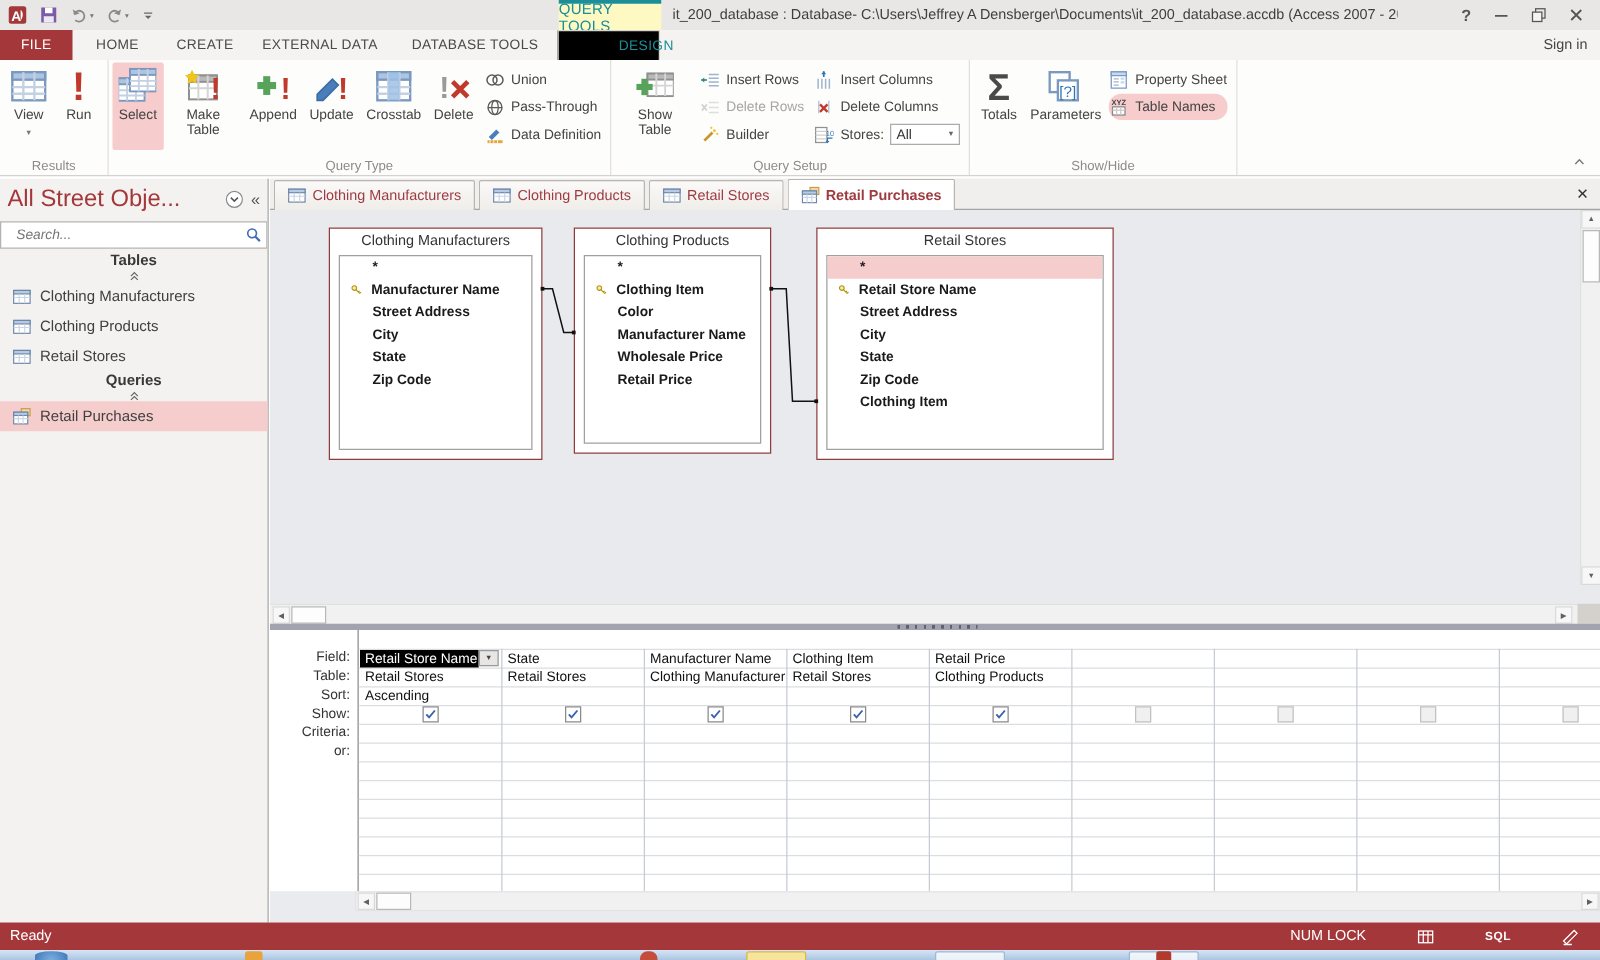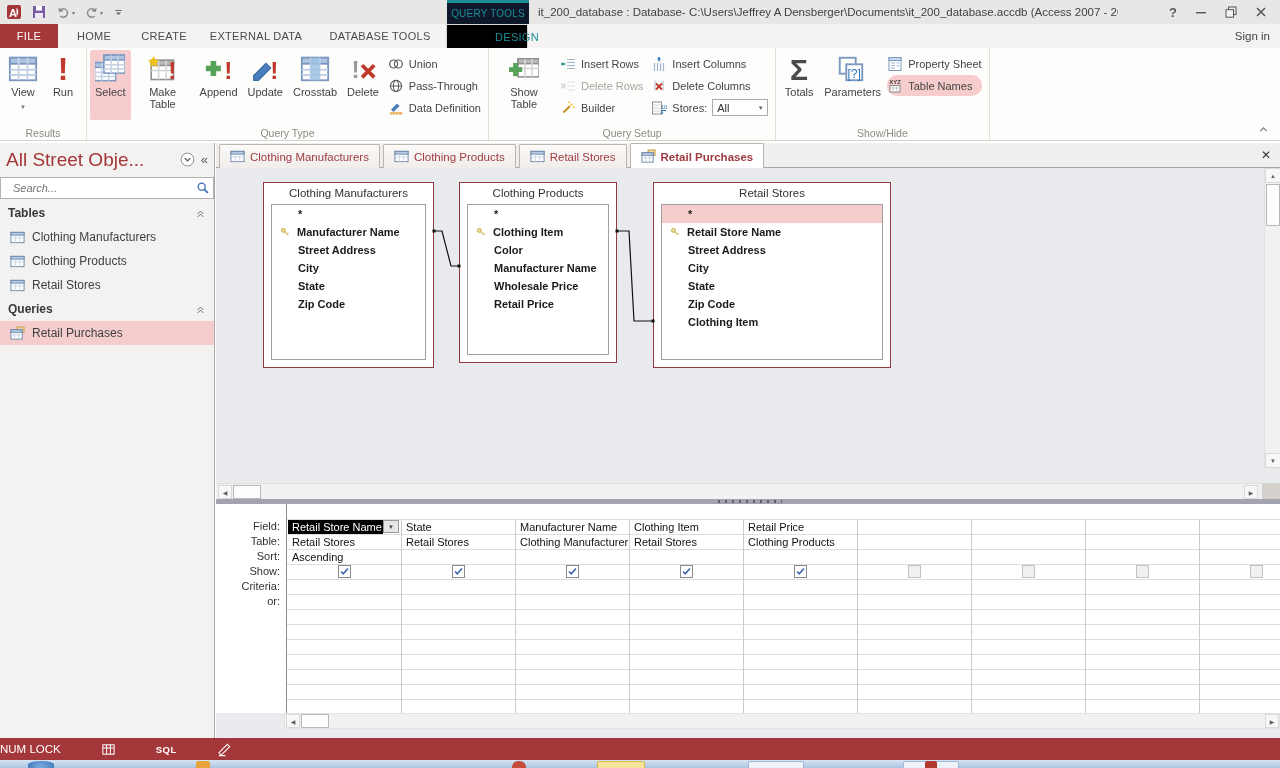--- a/index.html
+++ b/index.html
@@ -7,23 +7,23 @@
        font-family:"Liberation Sans","DejaVu Sans",sans-serif;font-size:12px;color:#444;background:#fff;}
   .abs{position:absolute;}
   .ic{display:inline-flex;align-items:center;justify-content:center;flex:none;}
   .ic svg{display:block;}
 
   
   #titlebar{position:absolute;left:0;top:0;width:1280px;height:24px;background:#E9E7E5;}
   #qat{position:absolute;left:6px;top:1px;height:22px;display:flex;align-items:center;gap:9px;}
   .qat-item{display:flex;align-items:center;gap:1px;}
   .qat-item .dd{font-size:6px;color:#777;}
-  #ctx-tab{position:absolute;left:447px;top:0;width:82px;height:24px;background:#0f172a;
+  #ctx-tab{position:absolute;left:447px;top:0;width:82px;height:24px;background:#fef9c3;
            border-top:3px solid #1B8E99;box-sizing:border-box;display:flex;align-items:center;justify-content:center;
-           color:#1B8E99;font-size:10px;letter-spacing:.2px;}
+           color:#1B8E99;font-size:12px;letter-spacing:.2px;}
   #title-text{position:absolute;left:538px;top:0;height:24px;line-height:24px;width:580px;
               font-size:11.5px;color:#3f3f3f;white-space:nowrap;overflow:hidden;}
   #winbtns{position:absolute;right:4px;top:0;height:24px;display:flex;align-items:center;}
   .winbtn{width:30px;height:22px;display:flex;align-items:center;justify-content:center;color:#555;}
   #help-btn{width:26px;font-weight:bold;font-size:13px;}
 
   
   #tabrow{position:absolute;left:0;top:24px;width:1280px;height:24px;background:#F5F3F1;}
   #tabs{display:flex;height:24px;}
   .rtab{height:24px;line-height:24px;text-align:center;font-size:11px;color:#4a4a4a;letter-spacing:.3px;}
@@ -53,21 +53,21 @@
   #ribbon-collapse{position:absolute;right:10px;bottom:4px;color:#777;}
 
   
   #sidebar{position:absolute;left:0;top:143px;width:215px;height:595px;background:#F3F2F1;
            border-right:1px solid #ABA9A7;box-sizing:border-box;}
   #nav-title-row{height:33px;display:flex;align-items:center;padding:0 6px;}
   #nav-title{flex:1;font-size:19px;color:#A4373A;white-space:nowrap;overflow:hidden;}
   #nav-search{height:22px;margin:1px 0 2px 0;border:1px solid #B5B3B1;background:#fff;display:flex;align-items:center;box-sizing:border-box;}
   #nav-search input{flex:1;border:none;outline:none;font-style:italic;font-size:11px;color:#666;padding:0 12px;
                     font-family:"Liberation Sans","DejaVu Sans",sans-serif;background:transparent;}
-  .nav-header{height:24px;display:flex;align-items:center;padding:0 8px;font-weight:bold;font-size:12px;color:#383838;}
+  .nav-header{height:24px;display:flex;align-items:center;padding:0 8px;font-weight:bold;font-size:12px;color:#383838;flex-direction:column;}
   .nav-header .sp{flex:1;}
   .nav-item{height:24px;display:flex;align-items:center;gap:7px;padding-left:10px;font-size:12px;color:#3F3F3F;cursor:default;}
   .nav-item.selected{background:#F6CDCD;}
 
   
   #main{position:absolute;left:216px;top:143px;width:1064px;height:595px;background:#E9EBEE;}
   #doctabs{position:absolute;left:0;top:0;width:1064px;height:25px;background:#F1EFED;border-bottom:1px solid #A7A5A3;box-sizing:border-box;}
   .dtab{position:relative;display:inline-flex;align-items:center;gap:5px;height:24px;margin-left:3px;padding:0 10px;
         border:1px solid #BAB5AF;border-bottom:none;border-radius:2px 2px 0 0;
         background:linear-gradient(#FBFAF9,#EFECE9);color:#9E3B40;font-size:11.5px;top:0px;}
@@ -804,20 +804,21 @@
     </div>
 
     <div class="sb-track" id="hscroll2" style="left:68px;top:570px;width:996px;height:16px;border:1px solid #E3E3E3;">
         <div class="sb-arrow" style="left: 1px; top: 0px; width: 14px; height: 14px;">◀</div>
         <div class="sb-arrow" style="left: 980px; top: 0px; width: 14px; height: 14px;">▶</div>
         <div class="sb-thumb" style="left: 16px; top: 0px; width: 28px; height: 14px;"></div>
       </div>
   </div>
 
   <div id="statusbar">
+    <div id="status-left">Ready</div>
     <div id="status-right">
       <span>NUM LOCK</span>
       <span class="ic" id="status-ds">
           <svg width="15" height="15" viewBox="0 0 16 16">
             <rect x="2" y="3" width="12" height="10" fill="none" stroke="#fff" stroke-width="1.1"></rect>
             <path d="M2 6.3h12M6 3v10M10 3v10" stroke="#fff" stroke-width="1.1"></path>
           </svg>
         </span>
       <span id="status-sql">SQL</span>
       <span class="ic" id="status-dv">

